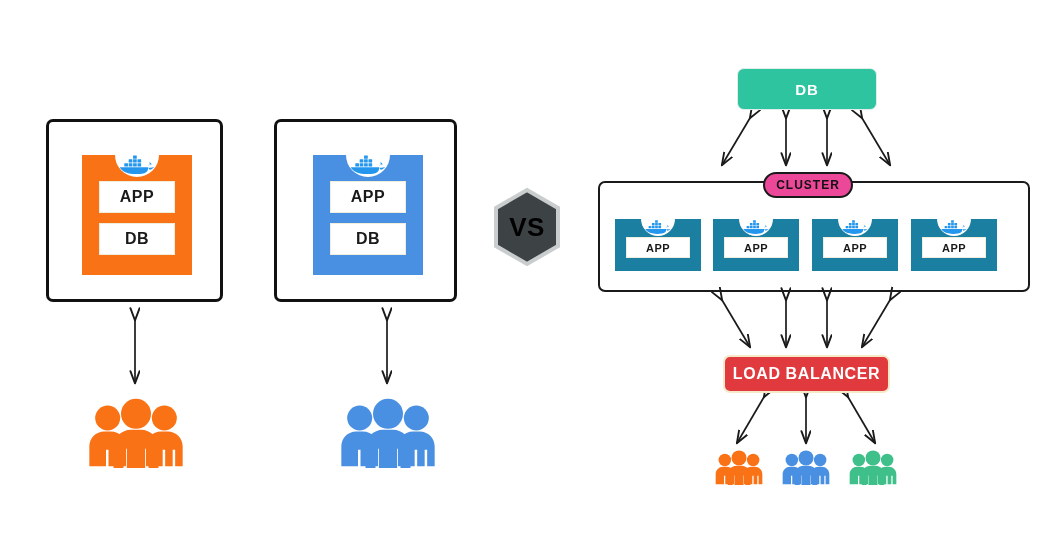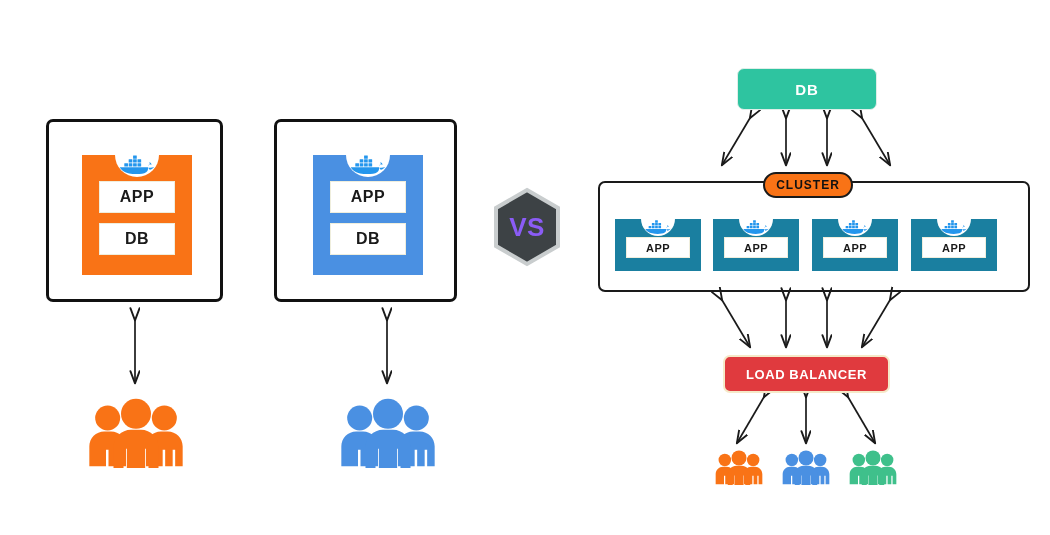--- a/index.html
+++ b/index.html
@@ -62,21 +62,21 @@
   .vs-badge {
     width: 72px;
     height: 80px;
     display: flex;
     align-items: center;
     justify-content: center;
     position: absolute;
   }
   .vs-badge .vs-text {
     position: absolute;
-    color: #8b5cf6;
+    color: #000000;
     font-size: 26px;
     font-weight: bold;
     letter-spacing: 0.5px;
     line-height: 1;
   }
 
   
   .db-box {
     background: #2ec4a0;
     color: #ffffff;
@@ -89,41 +89,41 @@
     border: 1px solid #dfeee8;
     box-sizing: border-box;
   }
   .cluster-frame {
     border: 2px solid #1a1a1a;
     box-sizing: border-box;
     background: transparent;
   }
   .cluster-pill {
     position: absolute;
-    background: #f97316;
+    background: #ec4899;
     border: 2px solid #1a1a1a;
     border-radius: 999px;
     display: flex;
     align-items: center;
     justify-content: center;
     font-size: 12px;
     font-weight: bold;
     letter-spacing: 1px;
     color: #111111;
   }
   .node-card {
     position: absolute;
     background: #1a7fa0;
     box-sizing: border-box;
   }
   .lb-box {
     background: #e03a3e;
     color: #ffffff;
     font-weight: bold;
-    font-size: 13px;
+    font-size: 16px;
     letter-spacing: 0.6px;
     display: flex;
     align-items: center;
     justify-content: center;
     border: 2px solid #f5e9c8;
     box-sizing: border-box;
   }
 
   svg.arrow-layer {
     position: absolute;

